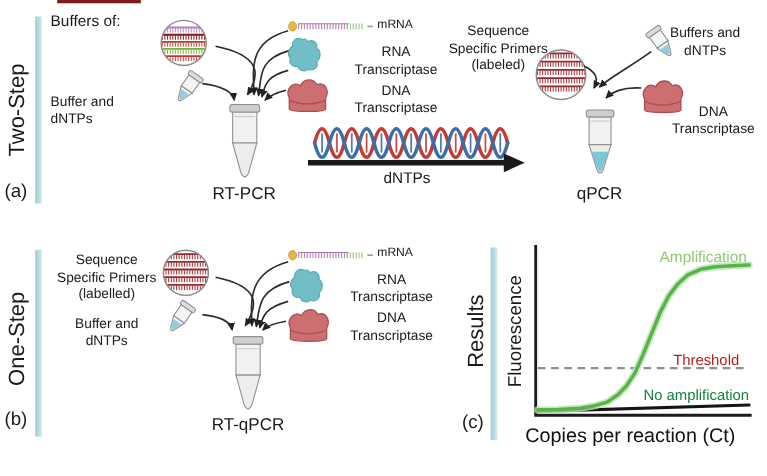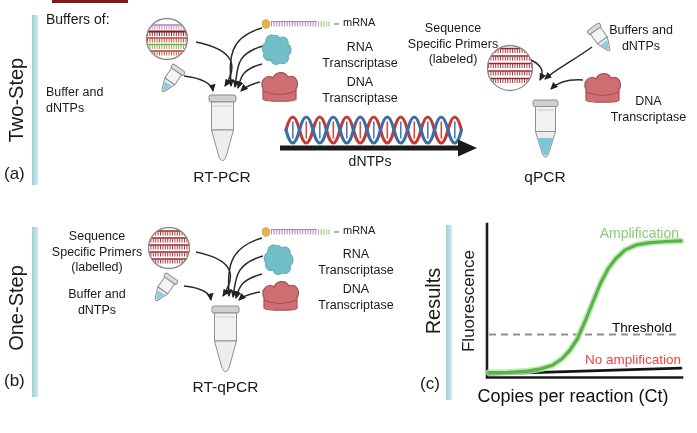--- a/index.html
+++ b/index.html
@@ -274,17 +274,17 @@
   <div class="abs pre ctr lab13" style="left:310px;top:282px;width:92px">DNA
 Transcriptase</div>
 
   <div class="vlabel" style="left:388px;top:288px;width:90px;height:26px;font-size:20px">Results</div>
   <div class="abs" style="left:420px;top:374px;font-size:17px">(c)</div>
 
   <div class="vlabel" style="left:414px;top:291px;width:110px;height:20px;font-size:17px">Fluorescence</div>
   <div class="abs ctr" style="left:463px;top:386px;width:220px;font-size:18px;color:#111">Copies per reaction (Ct)</div>
 
   <div class="abs rt" style="left:579px;top:225px;width:100px;font-size:14px;color:#8cc973">Amplification</div>
-  <div class="abs rt" style="left:590px;top:320px;width:82px;font-size:13.5px;color:#000000">Threshold</div>
-  <div class="abs rt" style="left:561px;top:352px;width:120px;font-size:13.5px;color:#ef4444">No amplification</div>
+  <div class="abs rt" style="left:590px;top:320px;width:82px;font-size:13.5px;color:#b91c1c">Threshold</div>
+  <div class="abs rt" style="left:561px;top:352px;width:120px;font-size:13.5px;color:#15803d">No amplification</div>
 
 
 </div>
 
 </body></html>

